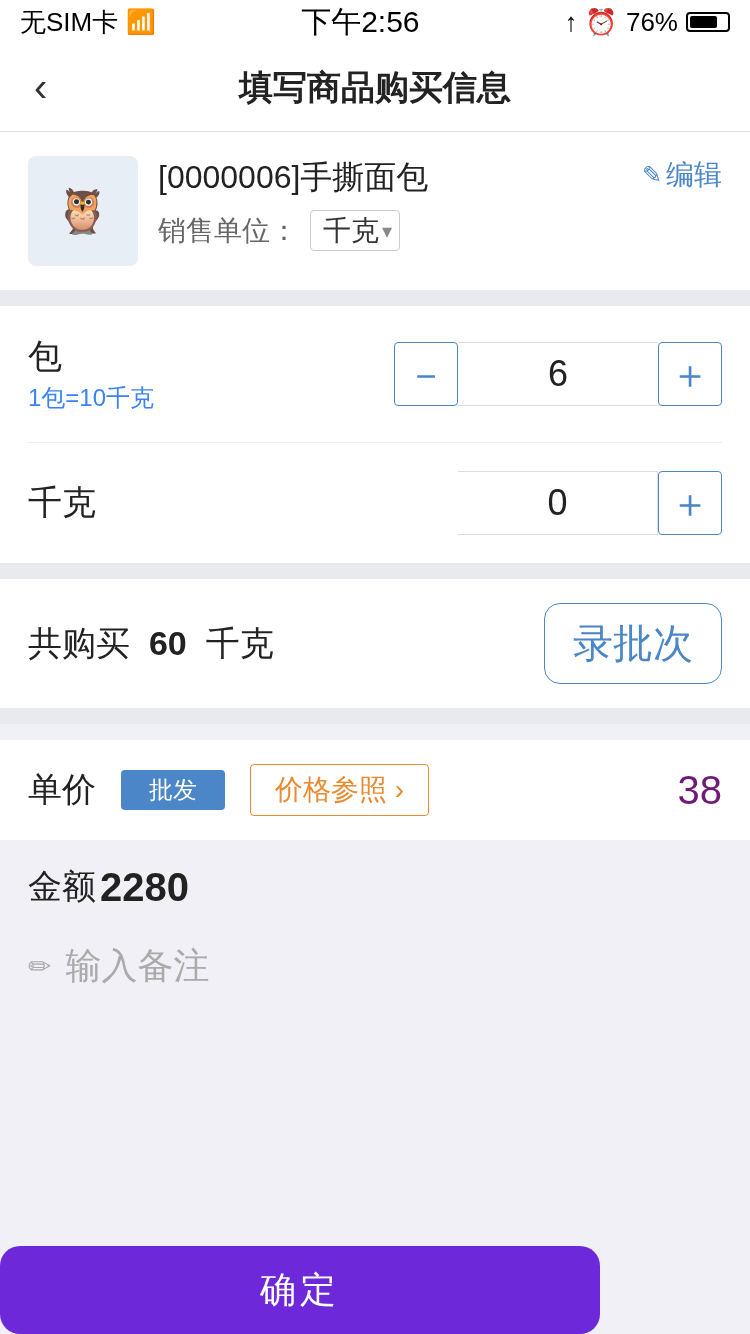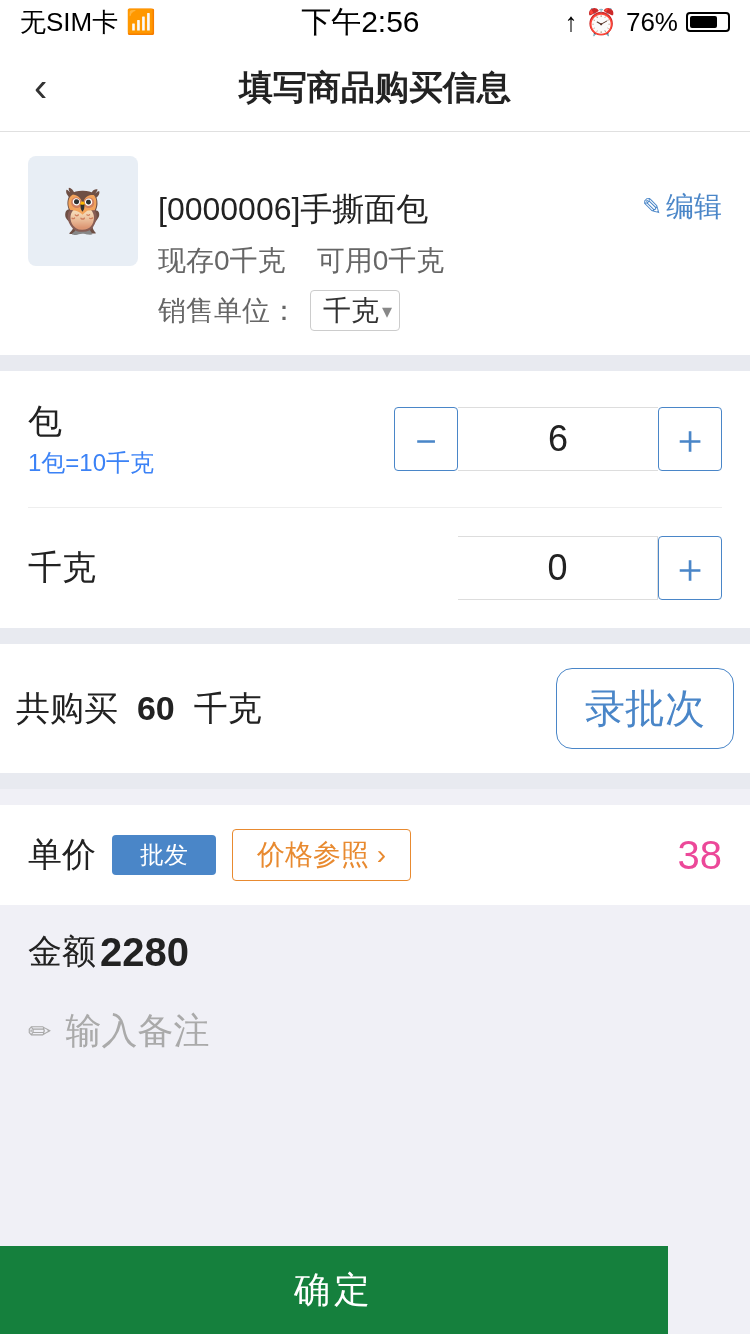--- a/index.html
+++ b/index.html
@@ -91,21 +91,20 @@
     }
     .product-image-owl {
       font-size: 44px;
       color: #4a86c8;
     }
     .product-info { flex: 1; }
     .product-name-row {
       display: flex;
       justify-content: space-between;
       align-items: flex-start;
-      margin-top: 32px;
     }
     .product-name {
       font-size: 32px;
       color: #222;
       font-weight: 500;
     }
     .edit-link {
       color: #4a86c8;
       font-size: 28px;
       display: flex;
@@ -213,21 +212,21 @@
       color: #222;
       background: #fff;
     }
     .qty-input-noright {
       border-right: 1px solid #ddd;
     }
 
     
     .summary-section {
       background: #fff;
-      padding: 24px 16px;
+      padding: 24px 28px;
       display: flex;
       align-items: center;
       justify-content: space-between;
       margin-top: 0;
     }
     .summary-text {
       font-size: 34px;
       color: #222;
     }
     .summary-text strong {
@@ -242,21 +241,21 @@
       font-size: 40px;
       cursor: pointer;
     }
 
     
     .price-section {
       background: #fff;
       padding: 24px 28px;
       display: flex;
       align-items: center;
-      gap: 16px;
+      gap: 25px;
       margin-top: 16px;
     }
     .price-label {
       font-size: 34px;
       color: #222;
     }
     .price-tag-batch {
       background: #4a86c8;
       color: #fff;
       font-size: 24px;
@@ -271,21 +270,21 @@
       padding: 6px 24px;
       font-size: 28px;
       display: flex;
       align-items: center;
       gap: 6px;
       cursor: pointer;
     }
     .price-value {
       margin-left: auto;
       font-size: 40px;
-      color: #ec4899;
+      color: #701a75;
       font-weight: 500;
     }
 
     
     .amount-section {
       background: #f0f0f6;
       padding: 24px 28px 12px 28px;
     }
     .amount-row {
       display: flex;
@@ -322,27 +321,28 @@
       flex: 1;
       background: #f0f0f6;
       min-height: 300px;
     }
 
     
     .confirm-btn-area {
       position: fixed;
       bottom: 0;
       left: 0;
-      width: 668px;
-      background: #15803d;
+      width: 600px;
+      background: #6d28d9;
       height: 88px;
       display: flex;
       align-items: center;
       justify-content: center;
       cursor: pointer;
+      border-radius: 20px;
     }
     .confirm-btn-text {
       font-size: 36px;
       color: #fff;
       font-weight: 500;
       letter-spacing: 4px;
     }
 
     .page-content {
       padding-bottom: 88px;
@@ -379,25 +379,20 @@
       <span class="product-image-owl">🦉</span>
     </div>
     <div class="product-info">
       <div class="product-name-row">
         <span class="product-name">[0000006]手撕面包</span>
         <span class="edit-link">
           <span class="edit-icon">✎</span>
           <span>编辑</span>
         </span>
       </div>
-      <div class="product-stock">
-        <span>现存0千克</span>
-        &nbsp;&nbsp;
-        <span>可用0千克</span>
-      </div>
       <div class="product-unit-row">
         <span class="unit-label">销售单位：</span>
         <div class="unit-select-wrapper">
           <select class="unit-select">
             <option>千克</option>
           </select>
         </div>
       </div>
     </div>
   </div>

